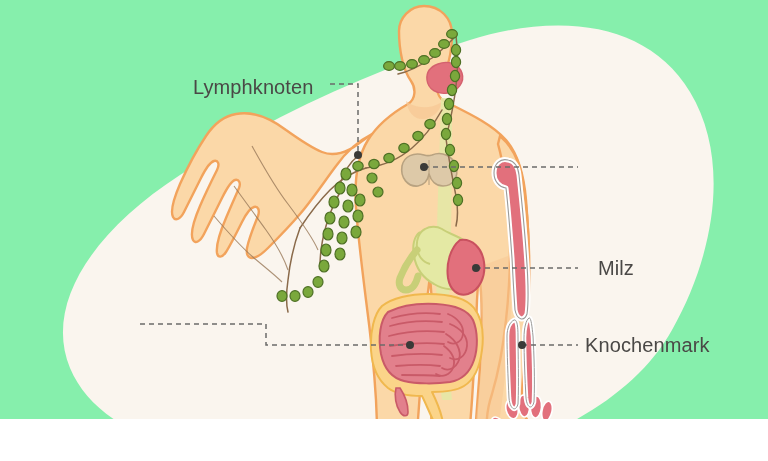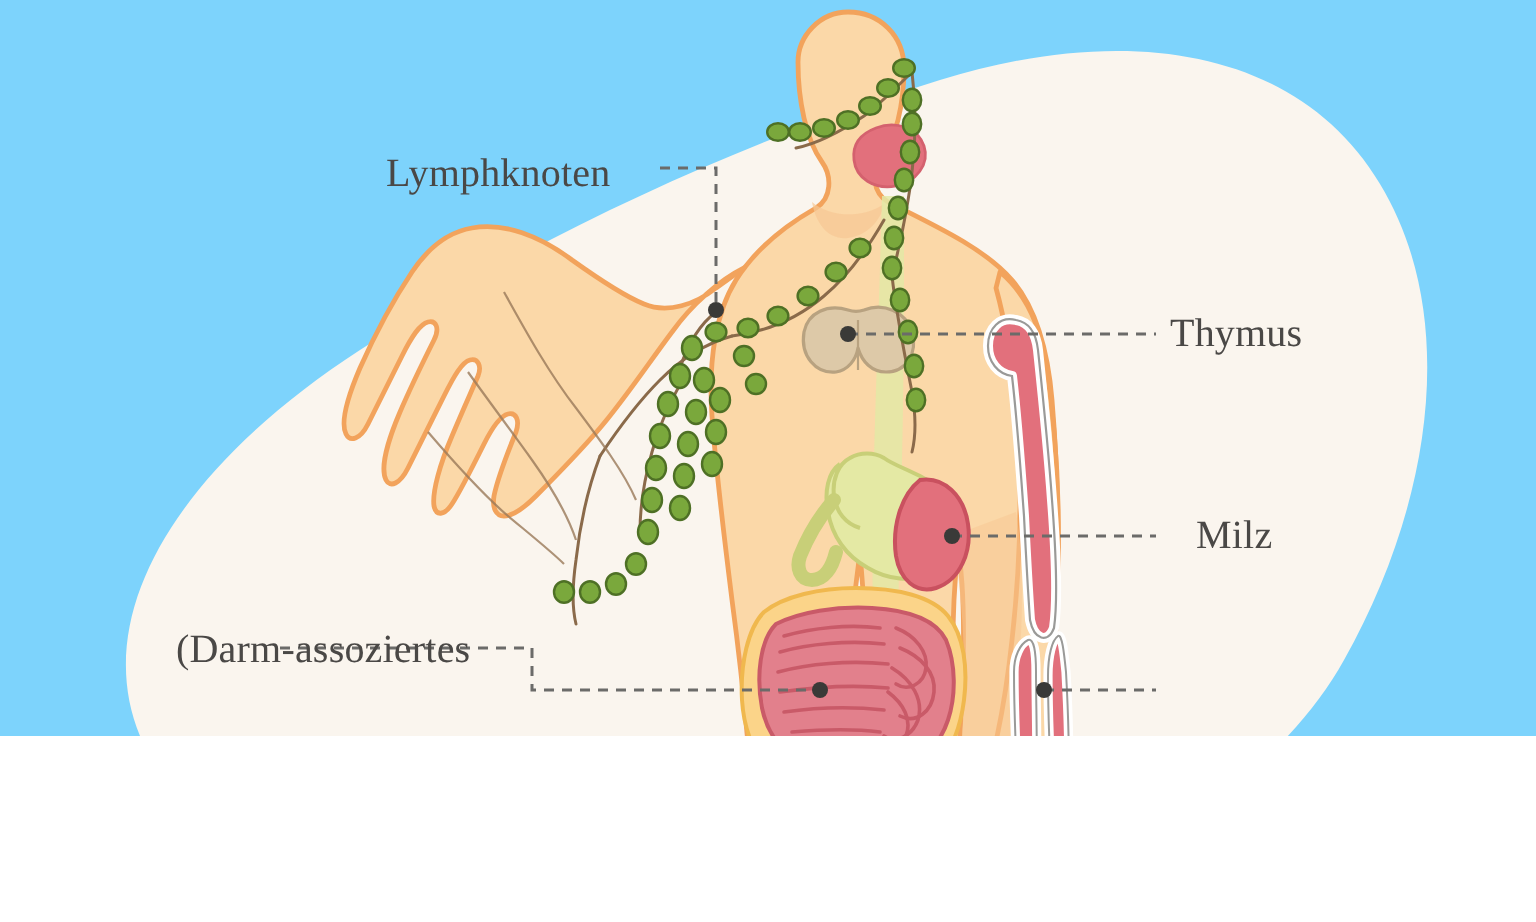--- a/index.html
+++ b/index.html
@@ -1,19 +1,19 @@
 <!DOCTYPE html>
 <html><head>
 <meta charset="utf-8">
 <style>
   html,body{margin:0;padding:0;background:#ffffff;}
   #root{
-    position:relative;width:768px;height:368px;overflow:hidden;
-    background:#7dd3fc;
-    font-family:Liberation Serif, serif;
+    position:relative;width:768px;height:419px;overflow:hidden;
+    background:#86efac;
+    font-family:Liberation Sans, sans-serif;
   }
   .layer{position:absolute;left:0;top:0;width:768px;height:461px;}
   .label{
     position:absolute;
     color:#4a4846;
     font-size:20px;
     line-height:26px;
     white-space:nowrap;
     letter-spacing:.1px;
   }
@@ -367,22 +367,21 @@
       <circle cx="358" cy="155" r="4"></circle>
       <circle cx="424" cy="167" r="4"></circle>
       <circle cx="476" cy="268" r="4"></circle>
       <circle cx="522" cy="345" r="4"></circle>
       <circle cx="410" cy="345" r="4"></circle>
     </g>
   </svg>
 
   <div class="label" style="left:193px;top:74px;">Lymphknoten</div>
 
-  <div class="label" style="left:585px;top:154px;">Thymus</div>
 
   <div class="label" style="left:598px;top:255px;">Milz</div>
 
+  <div class="label" style="left:585px;top:332px;">Knochenmark</div>
 
   <div class="label multi" style="left:88px;top:312px;width:250px;">
-    <div>(Darm-assoziertes</div>
   </div>
 
 </div>
 
 </body></html>

